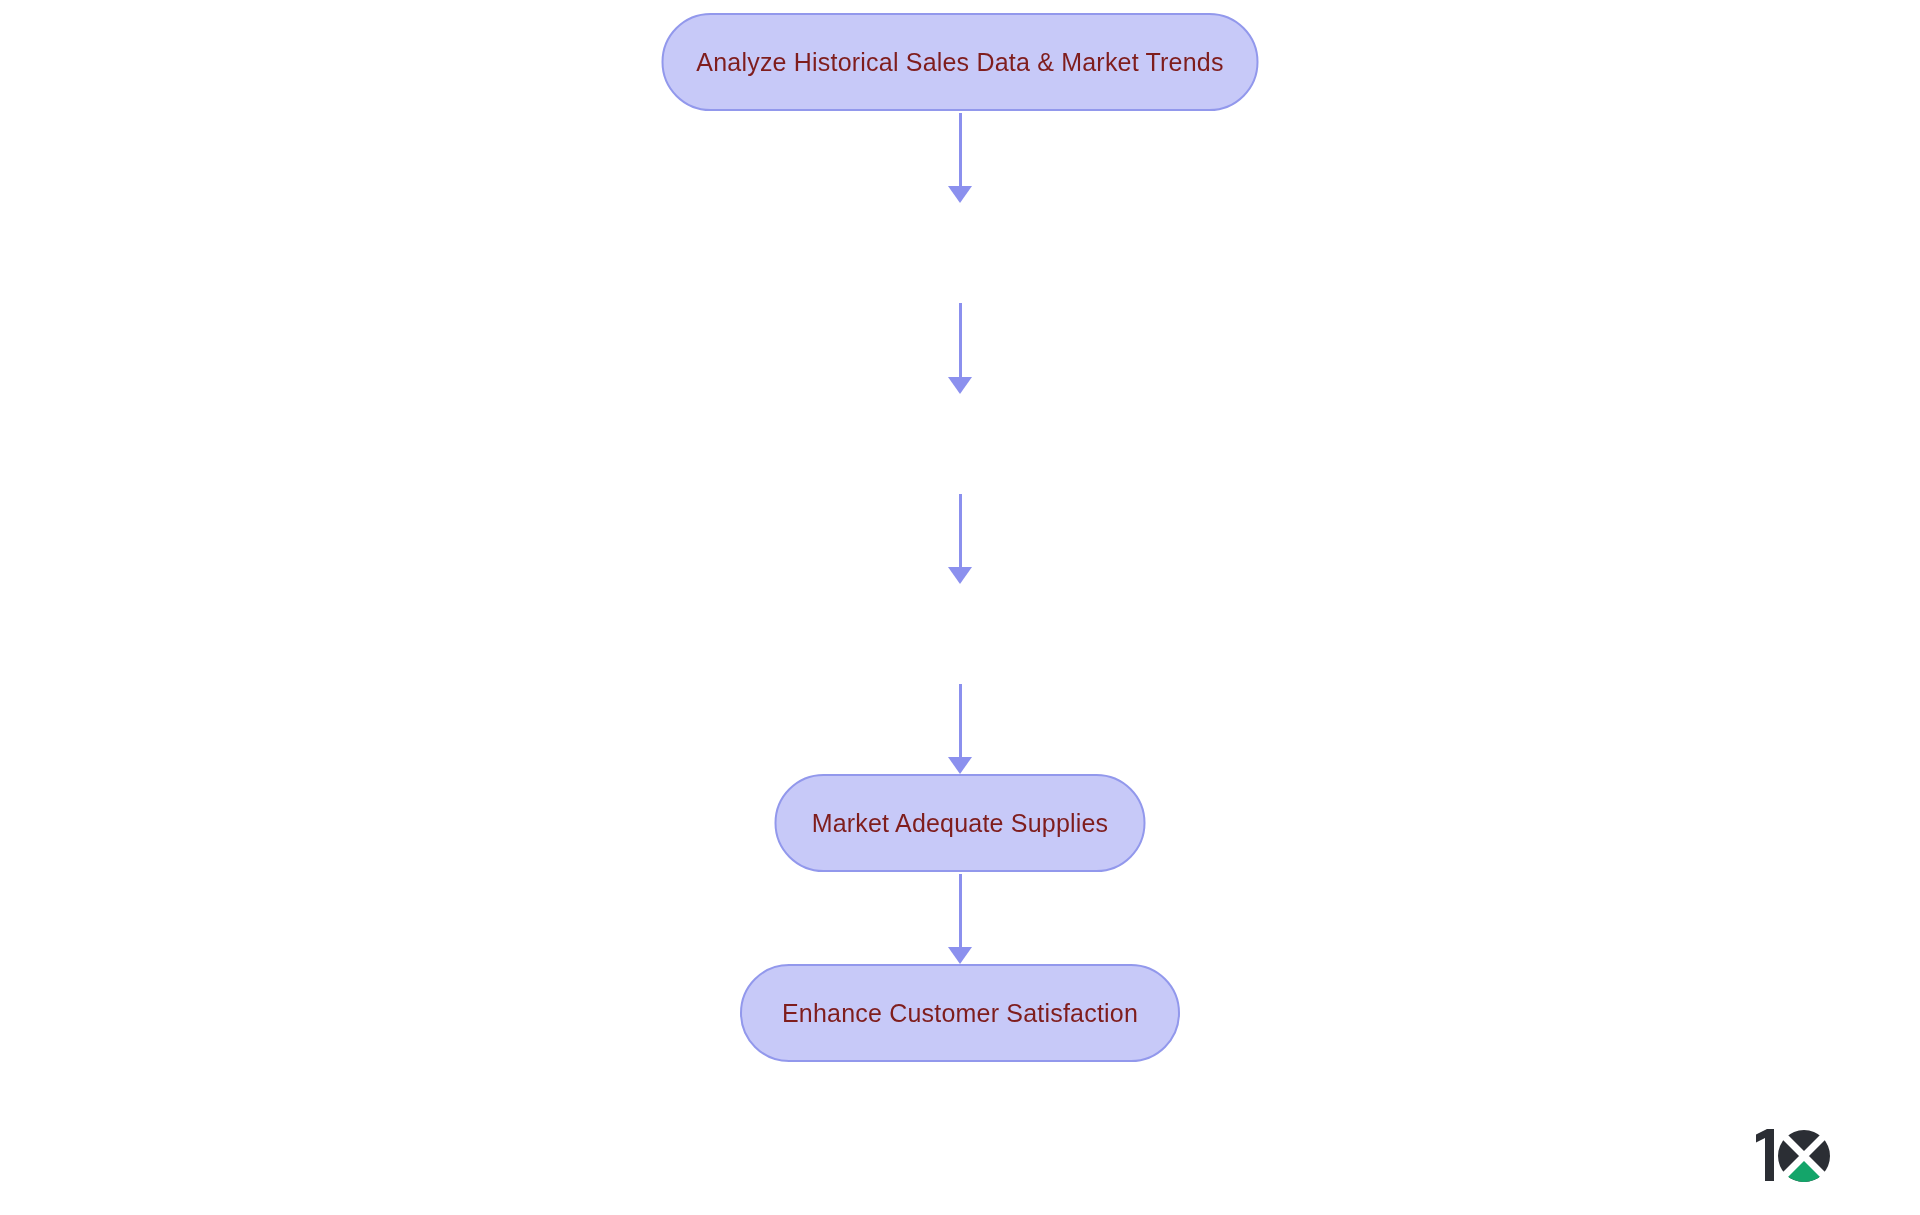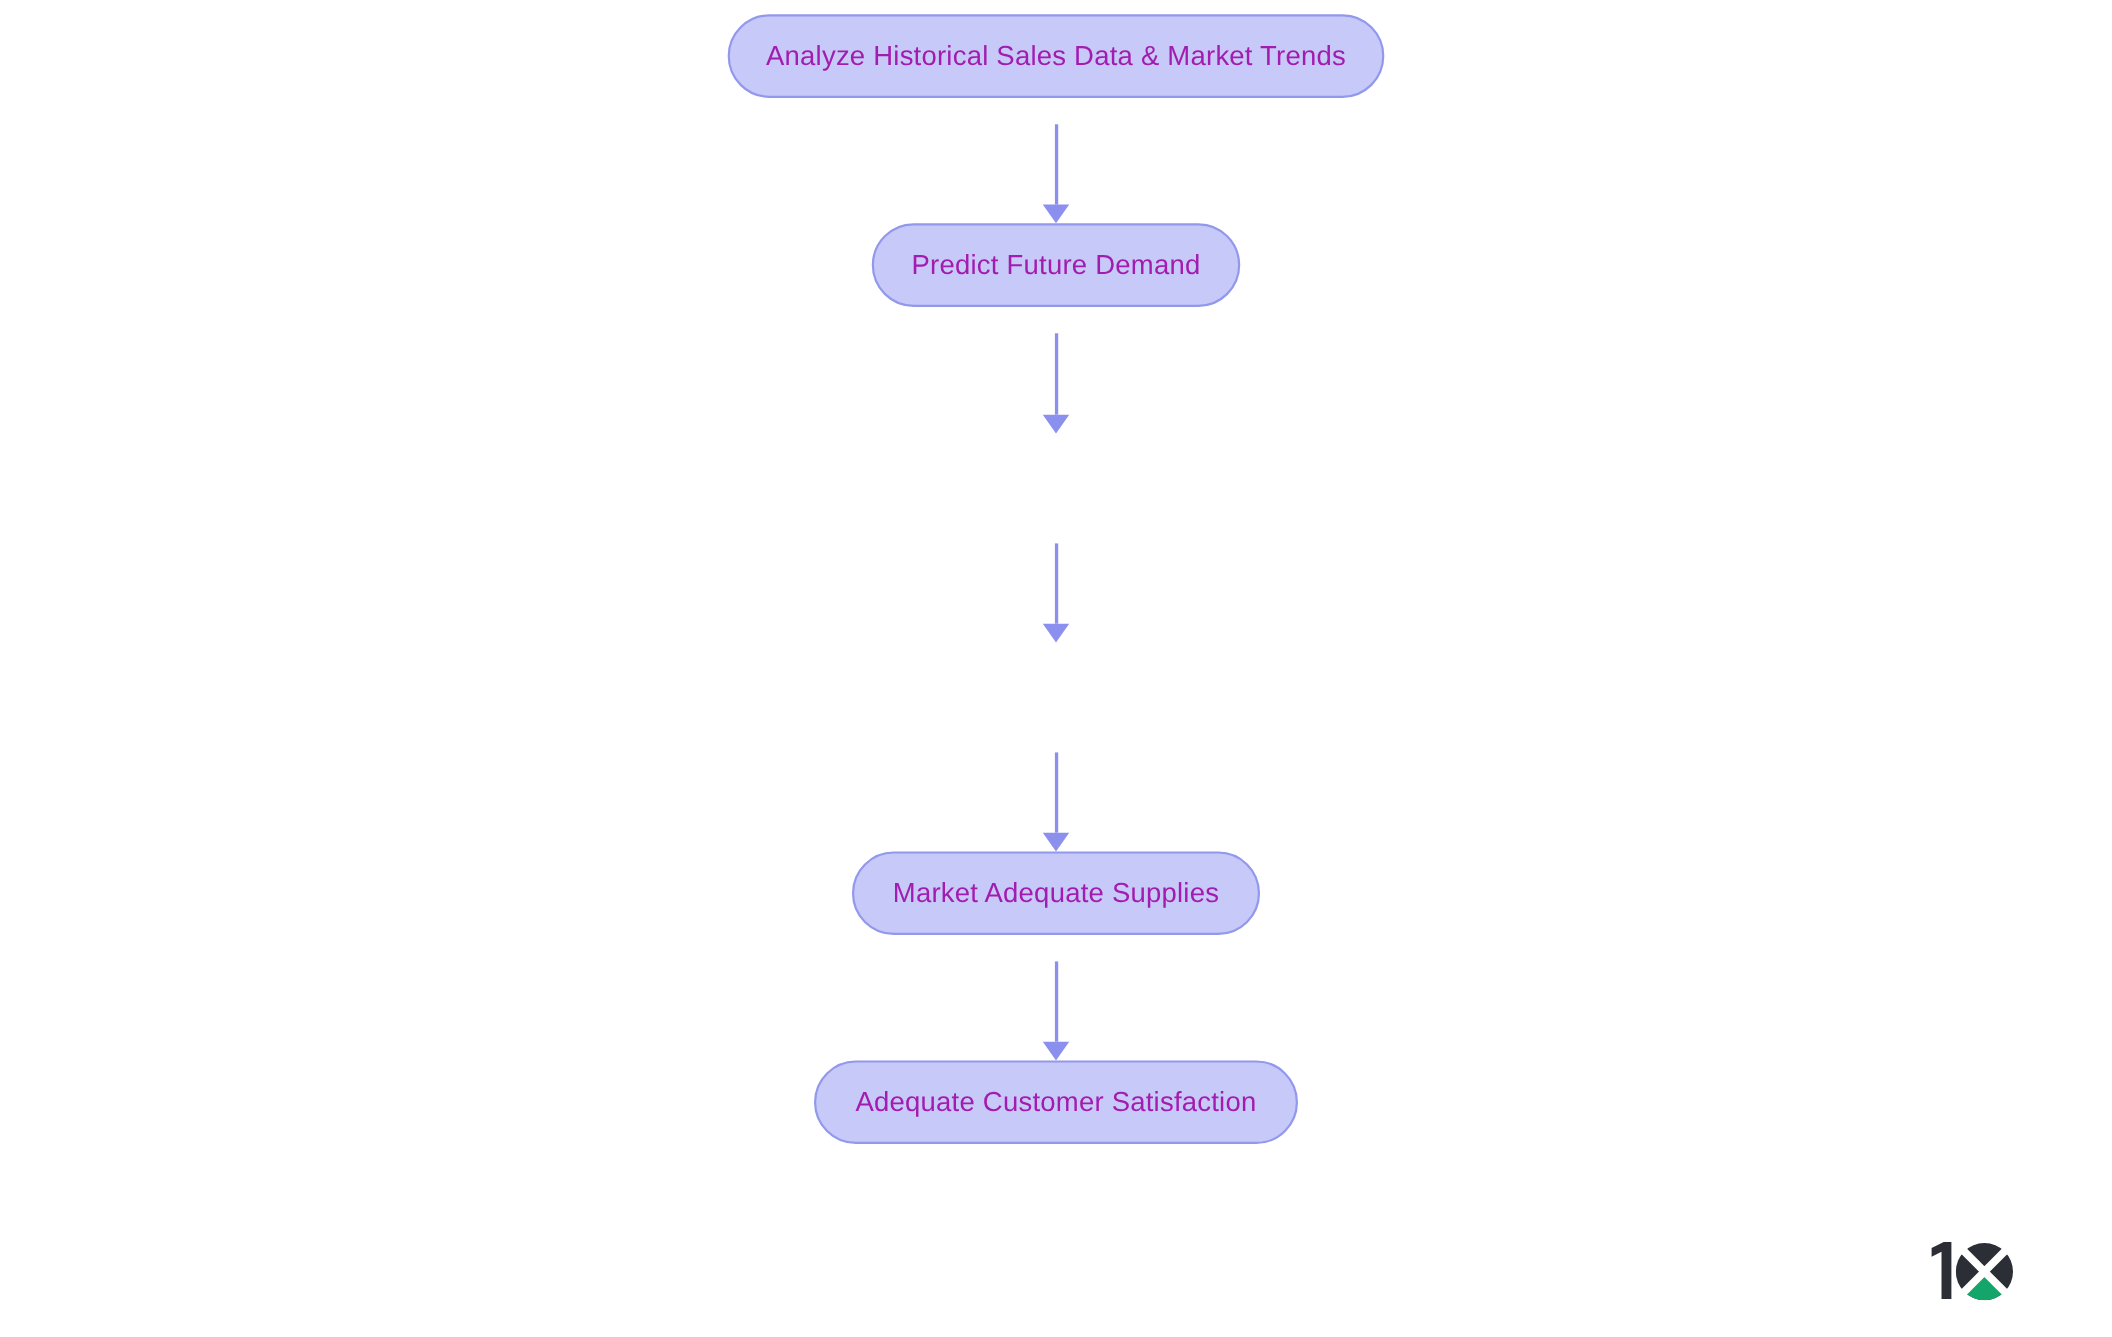--- a/index.html
+++ b/index.html
@@ -2,23 +2,23 @@
 <html><head>
 <meta charset="utf-8">
 <style>
   html,body{margin:0;padding:0;background:#ffffff;}
   .canvas{
     position:relative;width:1920px;height:1215px;background:#ffffff;
     overflow:hidden;font-family:"Liberation Sans",sans-serif;
   }
   .node{
     position:absolute;left:50%;transform:translateX(-50%);
-    height:76px;box-sizing:border-box;
+    height:98px;box-sizing:border-box;
     background:#c7c9f8;border:2px solid #9298ec;border-radius:49px;
-    color:#a21caf;font-size:25px;letter-spacing:0.2px;
+    color:#7f1d1d;font-size:25px;letter-spacing:0.2px;
     display:flex;align-items:center;justify-content:center;white-space:nowrap;
   }
   .n1{top:13px;width:597px}
   .n2{top:203px;width:335px}
   .n3{top:394px;width:523px}
   .n4{top:584px;width:608px}
   .n5{top:774px;width:371px}
   .n6{top:964px;width:440px}
   .arrow{
     position:absolute;left:50%;transform:translateX(-50%);
@@ -45,21 +45,20 @@
 
 <div class="canvas">
 
   <div class="node n1">Analyze Historical Sales Data &amp; Market Trends</div>
 
   <div class="arrow a1">
     <span class="shaft"></span>
     <span class="head"></span>
   </div>
 
-  <div class="node n2">Predict Future Demand</div>
 
   <div class="arrow a2">
     <span class="shaft"></span>
     <span class="head"></span>
   </div>
 
 
   <div class="arrow a3">
     <span class="shaft"></span>
     <span class="head"></span>
@@ -71,21 +70,21 @@
     <span class="head"></span>
   </div>
 
   <div class="node n5">Market Adequate Supplies</div>
 
   <div class="arrow a5">
     <span class="shaft"></span>
     <span class="head"></span>
   </div>
 
-  <div class="node n6">Adequate Customer Satisfaction</div>
+  <div class="node n6">Enhance Customer Satisfaction</div>
 
   <div class="logo">
     <svg width="22" height="54" viewBox="0 0 22 54">
       <path d="M14,1 L21,1 L21,53 L12,53 L12,10 L3,14.5 L3,6.5 Z" fill="#2b2e34"></path>
     </svg>
     <svg width="52" height="52" viewBox="0 0 52 52">
       <circle cx="26" cy="26" r="26" fill="#2b2e34"></circle>
       <path d="M26,26 L7.6,44.4 A26,26 0 0,0 44.4,44.4 Z" fill="#14a56a"></path>
       <path d="M5,5 L47,47 M47,5 L5,47" stroke="#ffffff" stroke-width="7" fill="none"></path>
     </svg>

